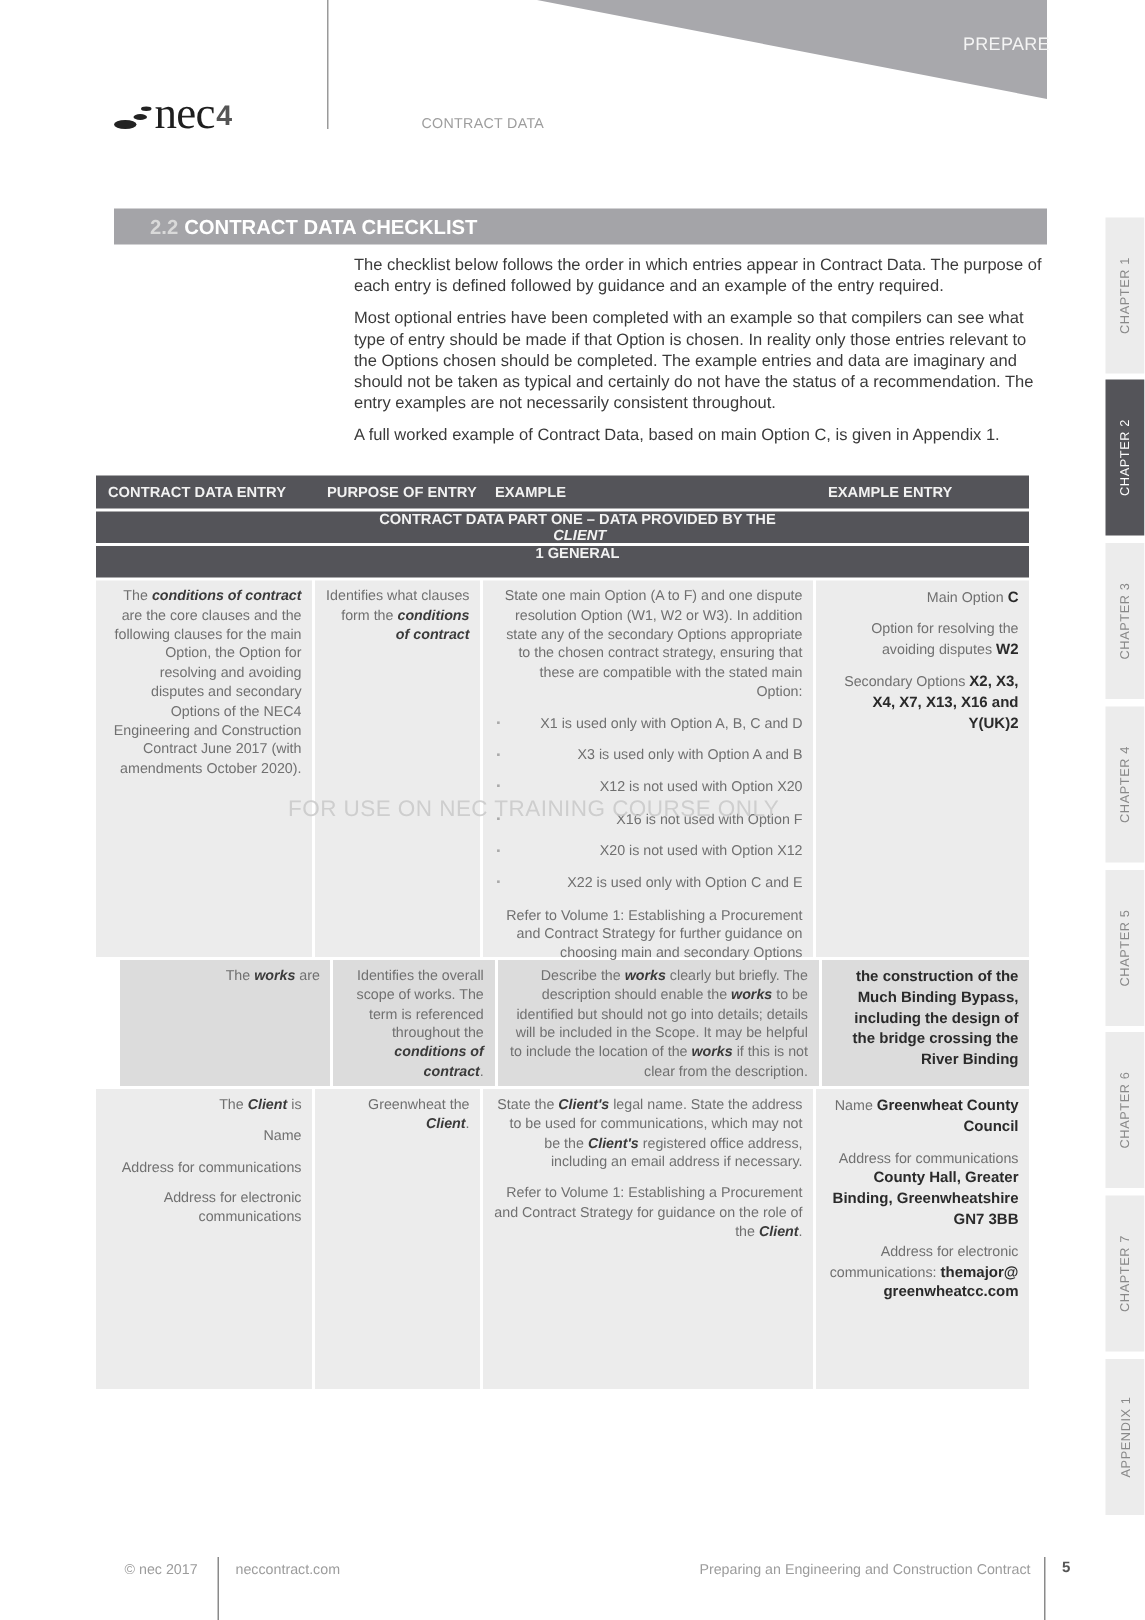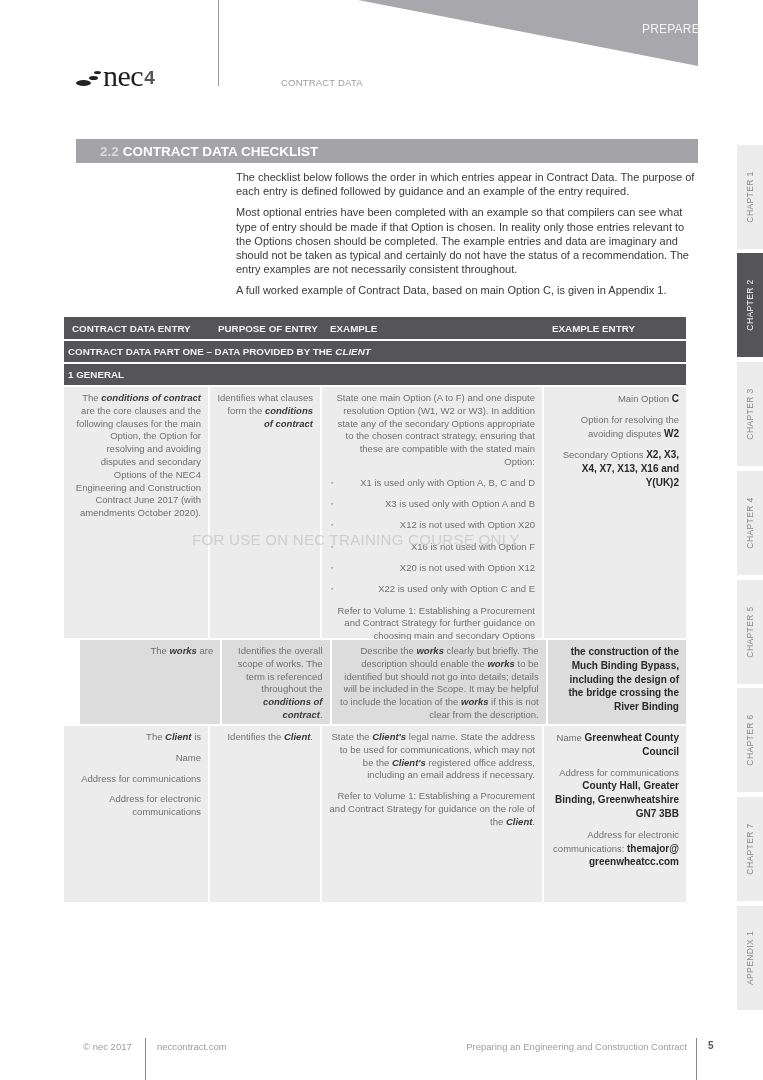--- a/index.html
+++ b/index.html
@@ -36,21 +36,21 @@
   .intro { position: absolute; left: 236px; top: 170px; width: 464px; font-size: 11px; line-height: 14.2px; color: #3a3a3a; }
   .intro p { margin-bottom: 7px; }
 
   
   .tbl { position: absolute; left: 64px; top: 317px; width: 622px; }
   .hdr-row { height: 22px; background: #545459; display: flex; align-items: center; color: #f2f2f2; font-size: 9.8px; font-weight: bold; margin-bottom: 2px; }
   .hdr-row .c1 { width: 146px; padding-left: 8px; }
   .hdr-row .c2 { width: 112px; padding-left: 8px; }
   .hdr-row .c3 { width: 222px; padding-left: 8px; }
   .hdr-row .c4 { width: 142px; padding-left: 8px; }
-  .band { height: 21px; background: #545459; color: #f2f2f2; font-size: 9.8px; font-weight: bold; display: flex; align-items: center; padding-left: 4px; margin-bottom: 2px; }
+  .band { height: 21px; background: #545459; color: #f2f2f2; font-size: 9.8px; font-weight: bold; display: flex; align-items: center; padding-left: 20px; margin-bottom: 2px; flex-direction: column; }
   .band em { font-style: italic; margin-left: 3px; }
 
   .row { display: flex; margin-bottom: 2px; }
   .cell { background: #ececec; padding: 5px 7px 5px 7px; font-size: 9.5px; line-height: 12.8px; color: #707070; margin-right: 2px; text-align: right; }
   .row.alt .cell { background: #dcdcdc; }
   .cell:last-child { margin-right: 0; }
   .w1 { width: 144px; }
   .w2 { width: 110px; }
   .w3 { width: 220px; }
   .w4 { width: 142px; }
@@ -181,29 +181,29 @@
       <span>Identifies the overall scope of works. The term is referenced throughout the </span><em>conditions of contract</em><span>.</span>
     </div>
     <div class="cell w3">
       <span>Describe the </span><em>works</em><span> clearly but briefly. The description should enable the </span><em>works</em><span> to be identified but should not go into details; details will be included in the Scope. It may be helpful to include the location of the </span><em>works</em><span> if this is not clear from the description.</span>
     </div>
     <div class="cell w4">
       <span class="ex">the construction of the Much Binding Bypass, including the design of the bridge crossing the River Binding</span>
     </div>
   </div>
 
-  <div class="row" style="height:176px;">
+  <div class="row" style="height:200px;">
     <div class="cell w1">
       <p><span>The </span><em>Client</em><span> is</span></p>
       <p>Name</p>
       <p>Address for communications</p>
       <p>Address for electronic communications</p>
     </div>
     <div class="cell w2">
-      <span>Identifies the </span><em>Client</em><span>.</span>
+      <span>Greenwheat the </span><em>Client</em><span>.</span>
     </div>
     <div class="cell w3">
       <p><span>State the </span><em>Client's</em><span> legal name. State the address to be used for communications, which may not be the </span><em>Client's</em><span> registered office address, including an email address if necessary.</span></p>
       <p><span>Refer to Volume 1: Establishing a Procurement and Contract Strategy for guidance on the role of the </span><em>Client</em><span>.</span></p>
     </div>
     <div class="cell w4">
       <p><span>Name </span><span class="ex">Greenwheat County Council</span></p>
       <p><span>Address for communications </span><span class="ex">County Hall, Greater Binding, Greenwheatshire GN7 3BB</span></p>
       <p><span>Address for electronic communications: </span><span class="ex" style="word-break:break-all;">themajor@greenwheatcc.com</span></p>
     </div>

